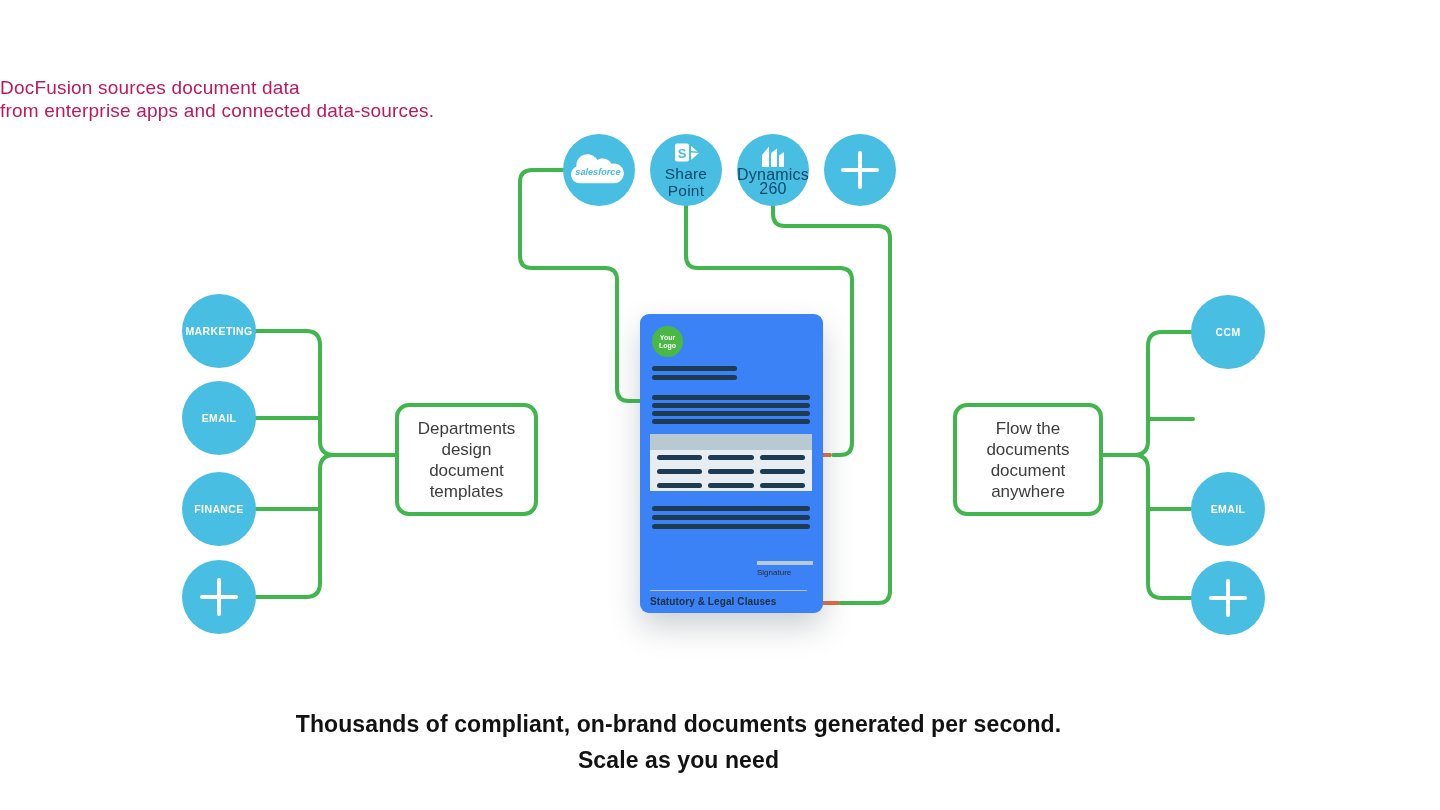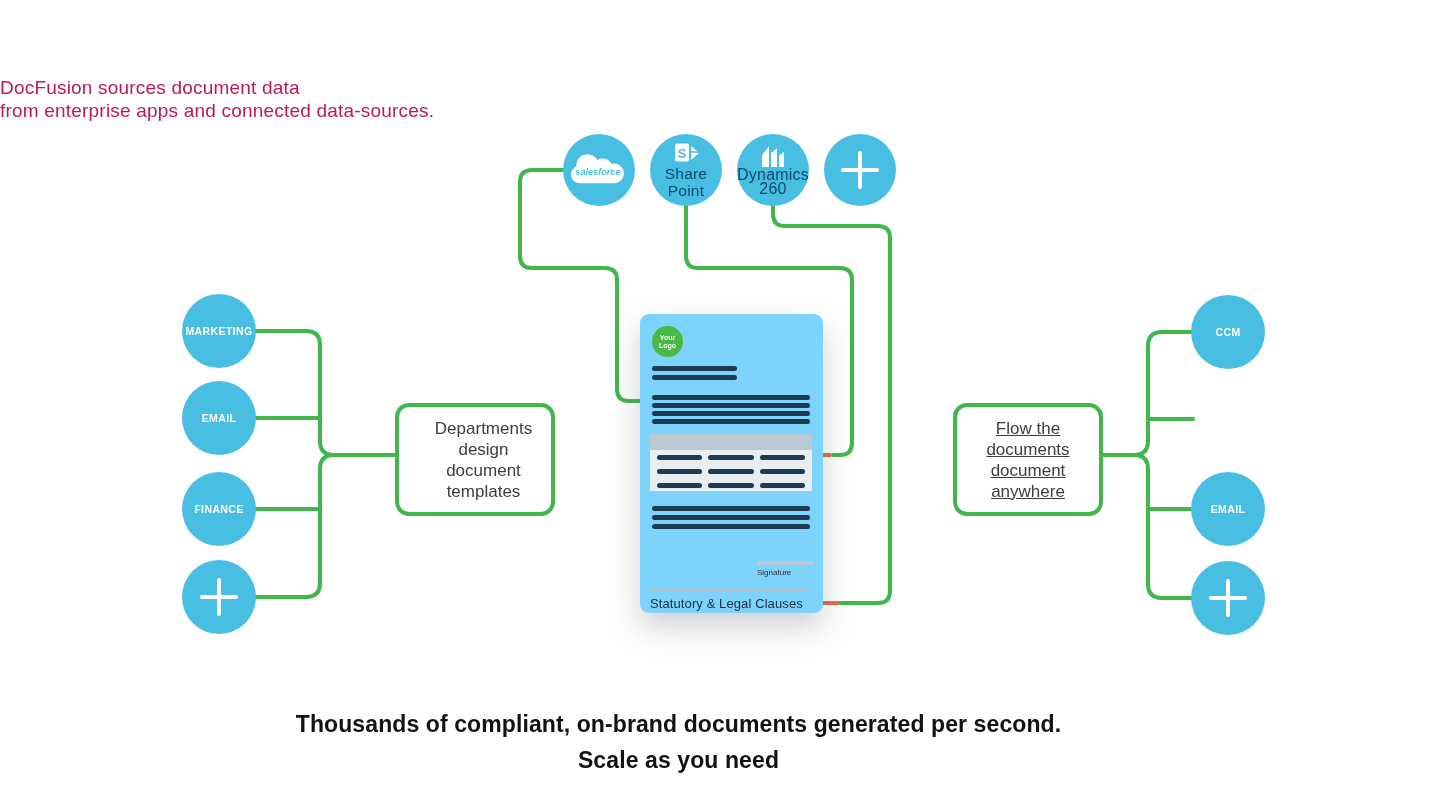--- a/index.html
+++ b/index.html
@@ -38,40 +38,40 @@
 
   
   .gbox{
     position:absolute;border:4px solid var(--green);border-radius:14px;background:#fff;
     display:flex;align-items:center;justify-content:center;text-align:center;
     font-size:17px;line-height:21px;color:#3d3d3d;font-weight:500;z-index:2;
   }
 
   
   .doc-card{
-    position:absolute;left:640px;top:314px;width:183px;height:299px;background:#7dd3fc;
+    position:absolute;left:640px;top:314px;width:183px;height:299px;background:#3b82f6;
     border-radius:9px;box-shadow:0 14px 30px rgba(90,100,110,.30);z-index:3;
   }
   .doc-logo{
     position:absolute;left:12px;top:12px;width:31px;height:31px;border-radius:50%;
     background:var(--logoGreen);color:#fff;display:flex;flex-direction:column;
     align-items:center;justify-content:center;font-size:7px;line-height:8px;font-weight:700;
   }
   .bar{position:absolute;background:var(--navy);height:5px;border-radius:2.5px;}
   .doc-table{
     position:absolute;left:10px;top:120px;width:162px;height:57px;background:var(--tableBg);
   }
   .doc-table-header{width:162px;height:16px;background:var(--tableHeader);}
   .doc-table-rows{display:flex;flex-direction:column;gap:9px;padding:5px 7px 0 7px;}
   .doc-table-row{display:flex;gap:6px;}
   .cell-bar{flex:1;height:5px;background:var(--navy);border-radius:2.5px;}
   .sig-line{position:absolute;left:117px;top:247px;width:56px;height:4px;background:var(--sigLine);}
   .sig-label{position:absolute;left:117px;top:254px;font-size:8px;color:#2c2c2c;font-weight:500;}
   .doc-divider{position:absolute;left:10px;top:276px;width:157px;height:1px;background:#bcbcbc;}
-  .doc-footer{position:absolute;left:10px;top:282px;font-size:13px;font-weight:400;color:#20303e;letter-spacing:.1px;}
+  .doc-footer{position:absolute;left:10px;top:282px;font-size:10px;font-weight:700;color:#20303e;letter-spacing:.1px;}
 </style>
 </head>
 <body>
 
 <div id="canvas">
 
   <svg class="connectors" width="1440" height="810" viewBox="0 0 1440 810">
     <g fill="none" stroke-width="4" stroke-linecap="round" style="stroke:var(--green)">
 
       <path d="M 567 170 H 532 Q 520 170 520 182 V 256 Q 520 268 532 268 H 605 Q 617 268 617 280 V 389 Q 617 401 629 401 H 648"></path>
@@ -139,30 +139,30 @@
   <div class="node side" style="left:182px;top:381px;">
     <span class="node-label">EMAIL</span>
   </div>
   <div class="node side" style="left:182px;top:472px;">
     <span class="node-label">FINANCE</span>
   </div>
   <div class="node side" style="left:182px;top:560px;">
     <span class="plus"></span>
   </div>
 
-  <div class="gbox" style="left:395px;top:403px;width:135px;height:105px;padding-left:17px;">
+  <div class="gbox" style="left:395px;top:403px;width:135px;height:105px;">
     <div>
       <div>Departments</div>
       <div>design</div>
       <div>document</div>
       <div>templates</div>
     </div>
   </div>
 
-  <div class="gbox" style="left:953px;top:403px;width:142px;height:105px;text-decoration:underline;">
+  <div class="gbox" style="left:953px;top:403px;width:142px;height:105px;">
     <div>
       <div>Flow the</div>
       <div>documents</div>
       <div>document</div>
       <div>anywhere</div>
     </div>
   </div>
 
   <div class="node side" style="left:1191px;top:295px;">
     <span class="node-label">CCM</span>

